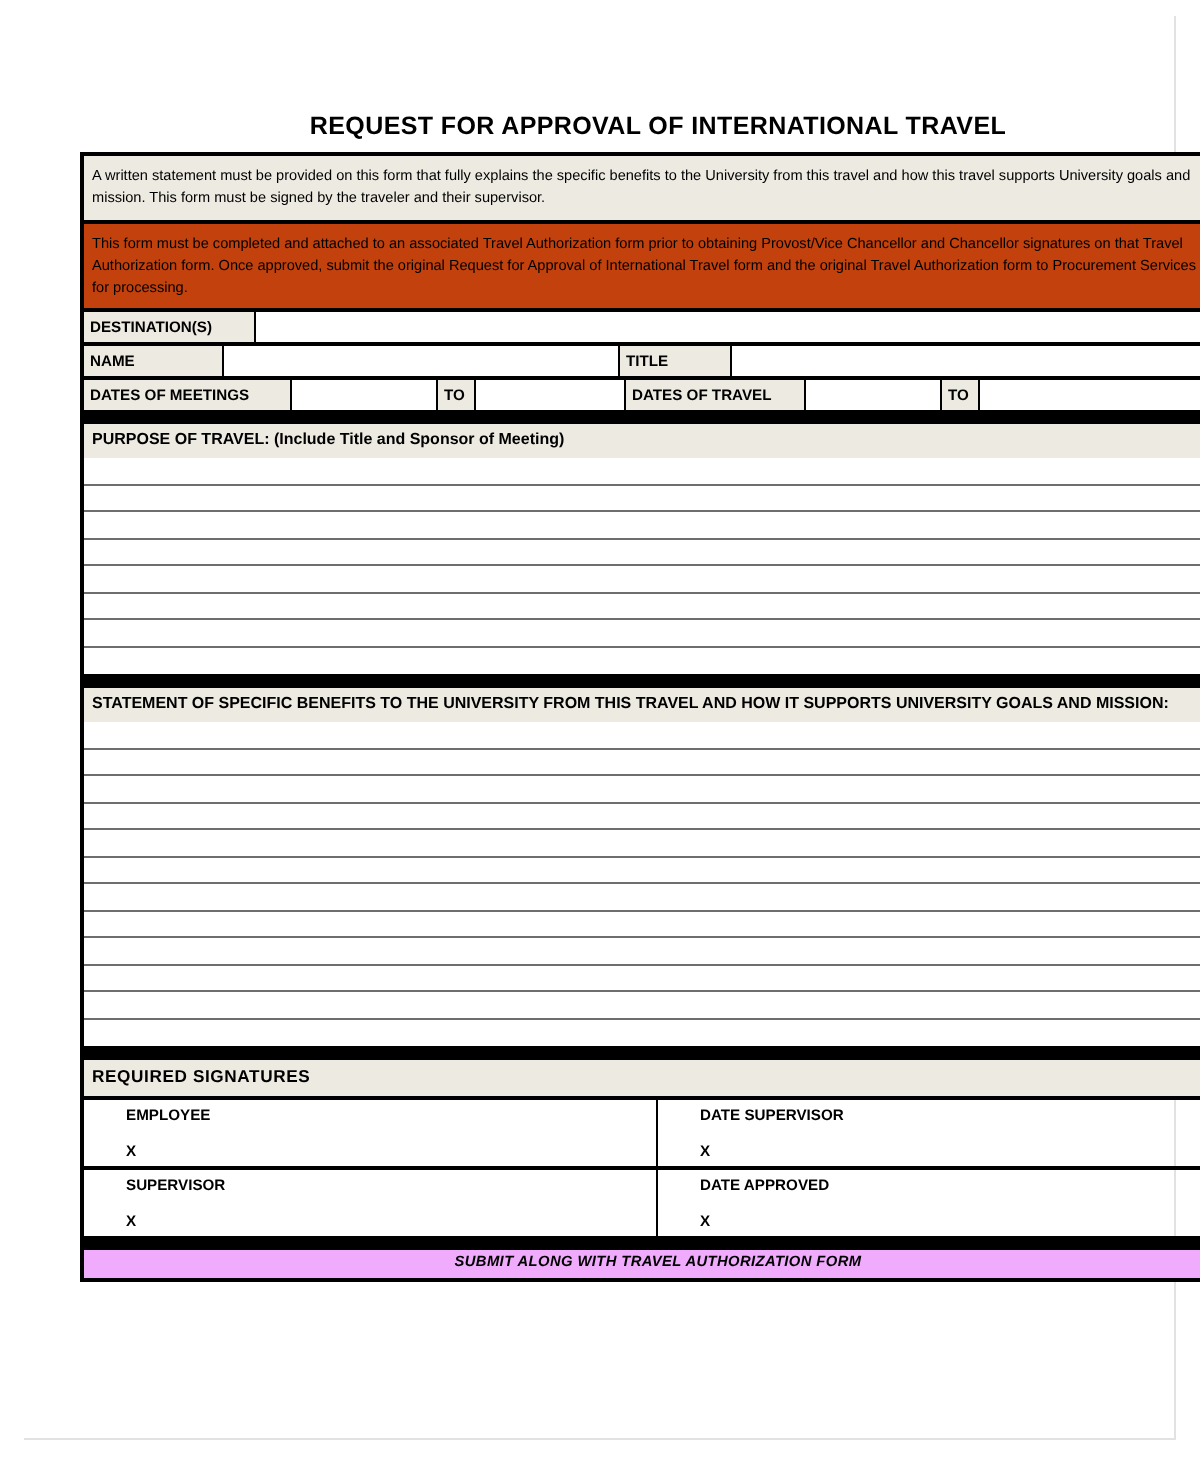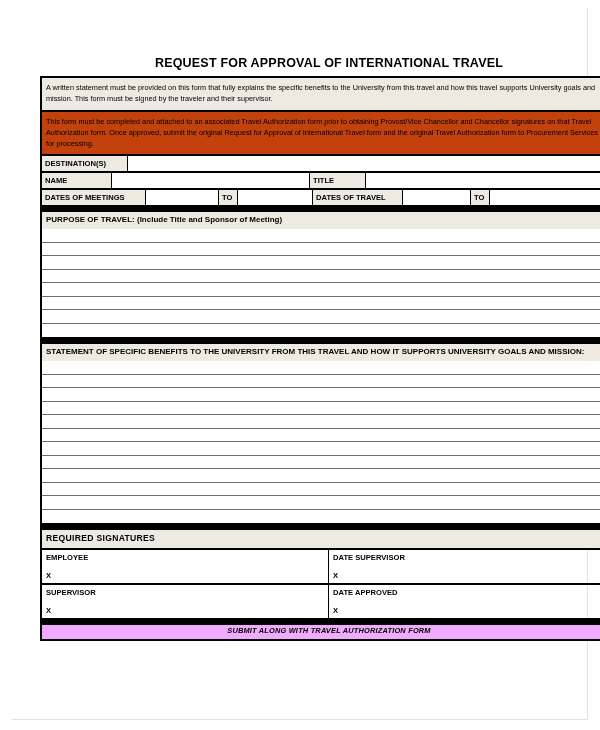--- a/index.html
+++ b/index.html
@@ -119,21 +119,21 @@
 
   
   .sig-row {
     display: flex;
     width: 100%;
     border-bottom: 2px solid #000;
     box-sizing: border-box;
   }
   .sig-cell {
     box-sizing: border-box;
-    padding: 2px 4px 2px 4px;
+    padding: 2px 4px 2px 21px;
     font-size: 7.6px;
     font-weight: bold;
   }
   .sig-cell.left  { width: 50%; border-right: 1px solid #000; }
   .sig-cell.right { width: 50%; }
   .sig-label { line-height: 11px; }
   .sig-x { line-height: 11px; padding-top: 7px; font-weight: bold; }
 
   .footer-note {
     text-align: center;

